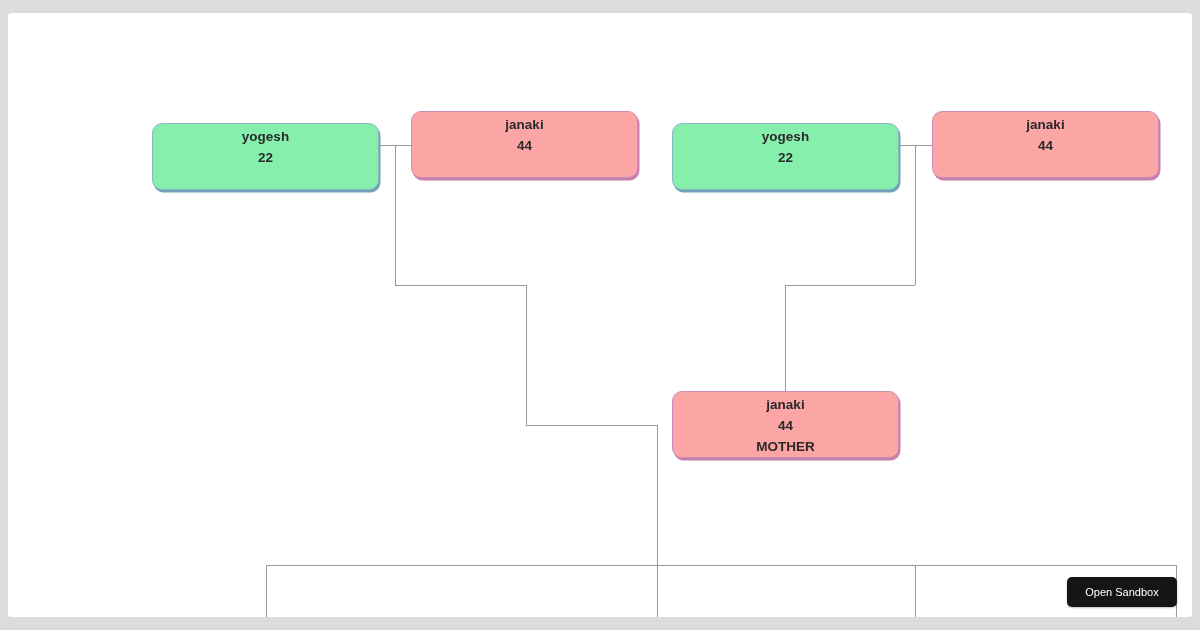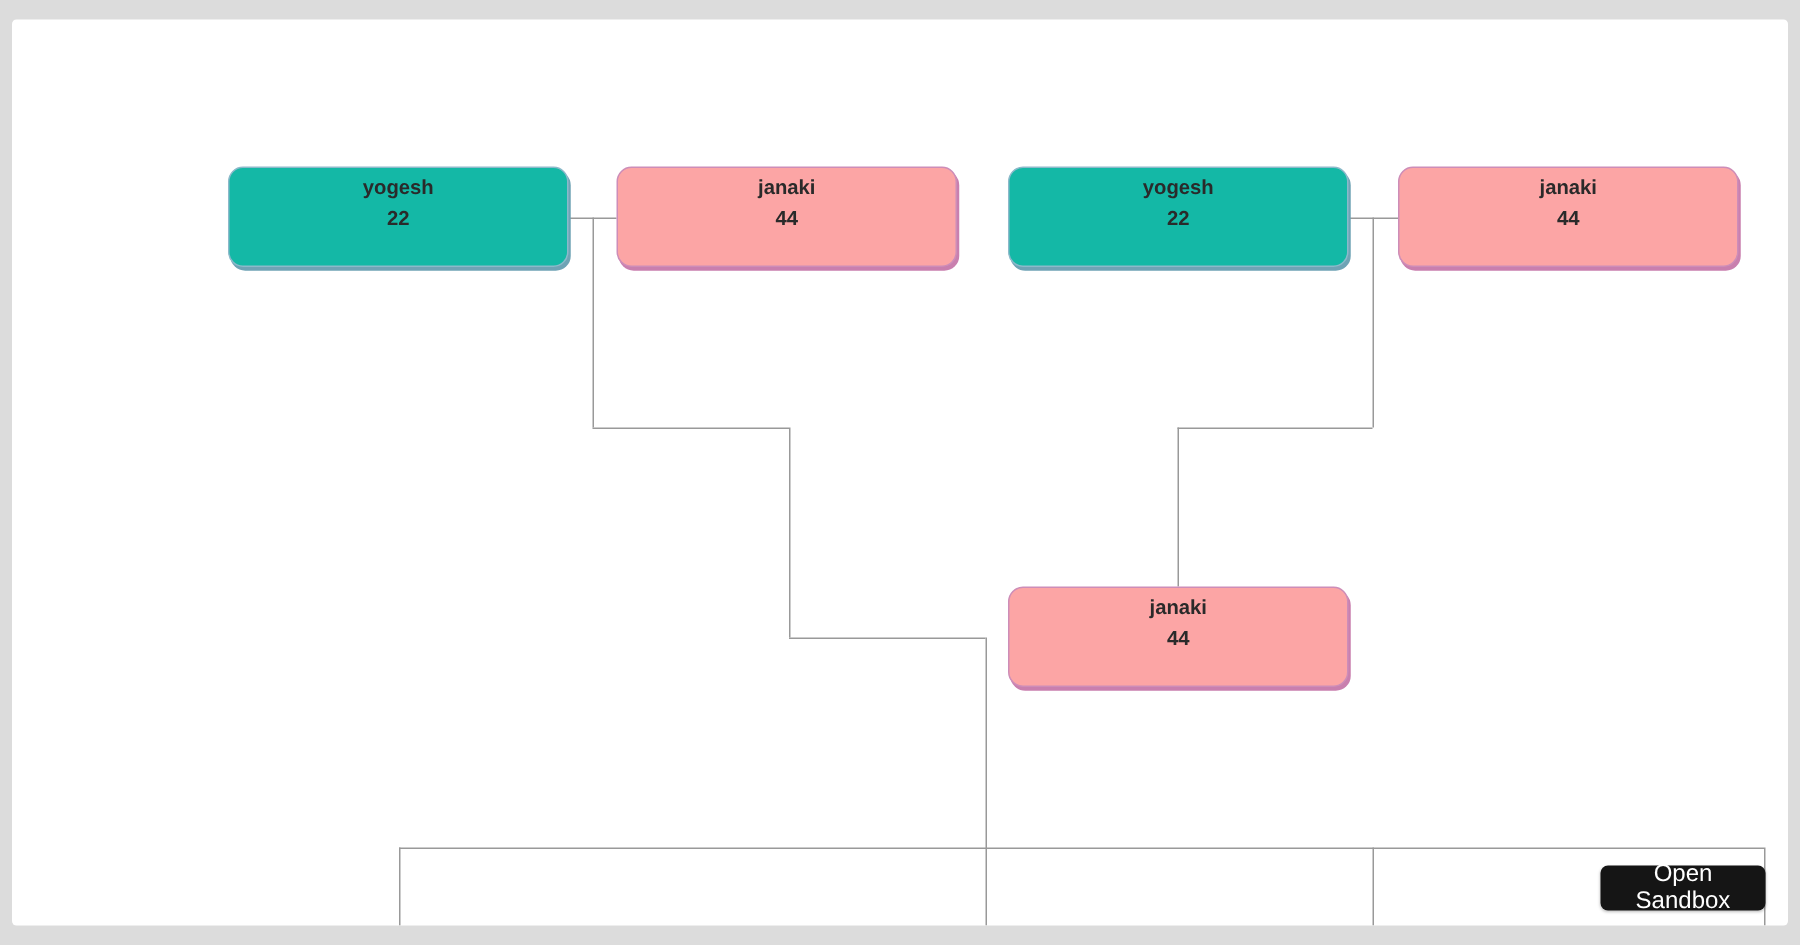--- a/index.html
+++ b/index.html
@@ -13,33 +13,34 @@
     position:absolute;left:8px;top:13px;width:1184px;height:604px;
     background:#ffffff;border-radius:3px;overflow:hidden;
   }
   .node{
     position:absolute;width:227px;height:67px;box-sizing:border-box;
     border-radius:10px;text-align:center;padding-top:2px;
     font-weight:bold;font-size:13.5px;line-height:21px;color:#2a2a2a;
     cursor:pointer;
   }
   .node.male{
-    background:#14b8a6;border:1.5px solid #8cb9ca;
+    background:#86efac;border:1.5px solid #8cb9ca;
     box-shadow:1.5px 2.5px 0 0 #6fa3b5;
+    margin-top:12px;
   }
   .node.female{
     background:#fca5a5;border:1.5px solid #cd8db8;
     box-shadow:1.5px 2.5px 0 0 #c97fae;
   }
   .node .line1,.node .line2,.node .line3{display:block;}
   .conn{position:absolute;background:#999999;}
   .open-sandbox{
     position:absolute;left:1059px;top:564px;width:110px;height:30px;
     background:#151515;color:#ffffff;border:none;border-radius:5px;
-    font-family:"Liberation Sans",sans-serif;font-size:16px;
+    font-family:"Liberation Sans",sans-serif;font-size:11px;
     display:flex;align-items:center;justify-content:center;
     cursor:pointer;z-index:5;box-shadow:0 1px 2px rgba(0,0,0,0.25);
   }
 </style>
 </head>
 <body>
 
 <div class="canvas">
 
   <div class="conn" style="left:371px;top:132px;width:32px;height:1px;"></div>
@@ -73,17 +74,18 @@
   </div>
 
   <div class="node female" style="left:924px;top:98px;">
     <span class="line1">janaki</span>
     <span class="line2">44</span>
   </div>
 
   <div class="node female" style="left:664px;top:378px;">
     <span class="line1">janaki</span>
     <span class="line2">44</span>
+    <span class="line3">MOTHER</span>
   </div>
 
   <button class="open-sandbox">Open Sandbox</button>
 
 </div>
 
 </body></html>

